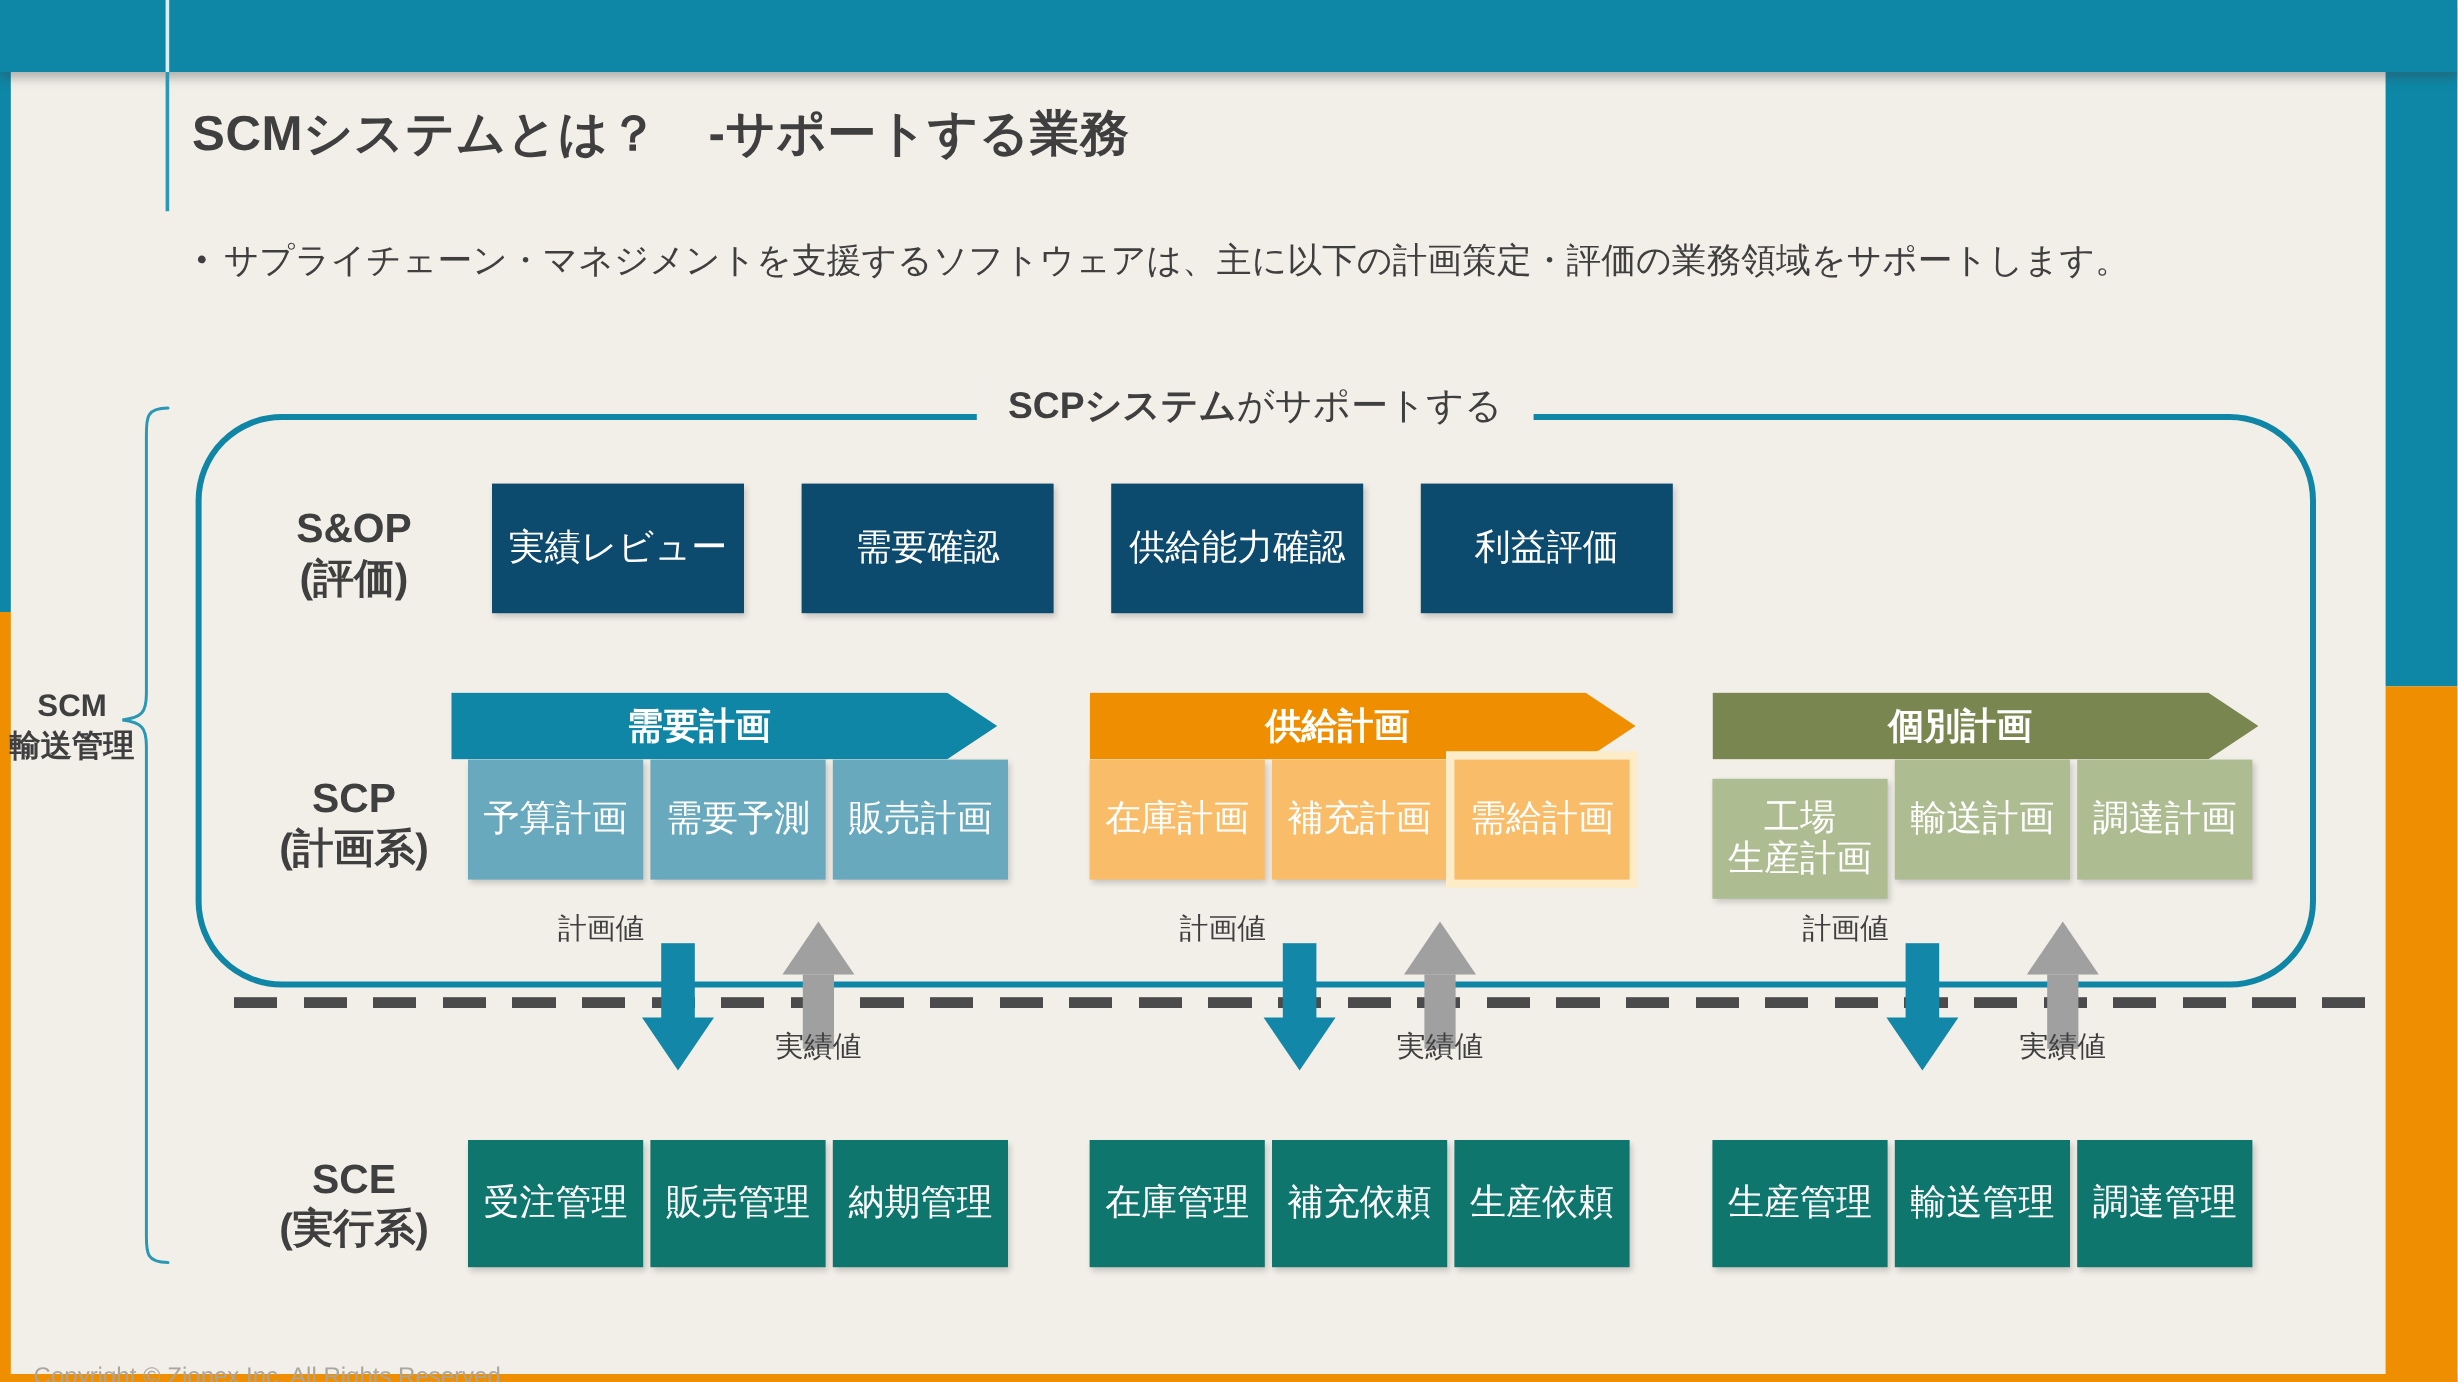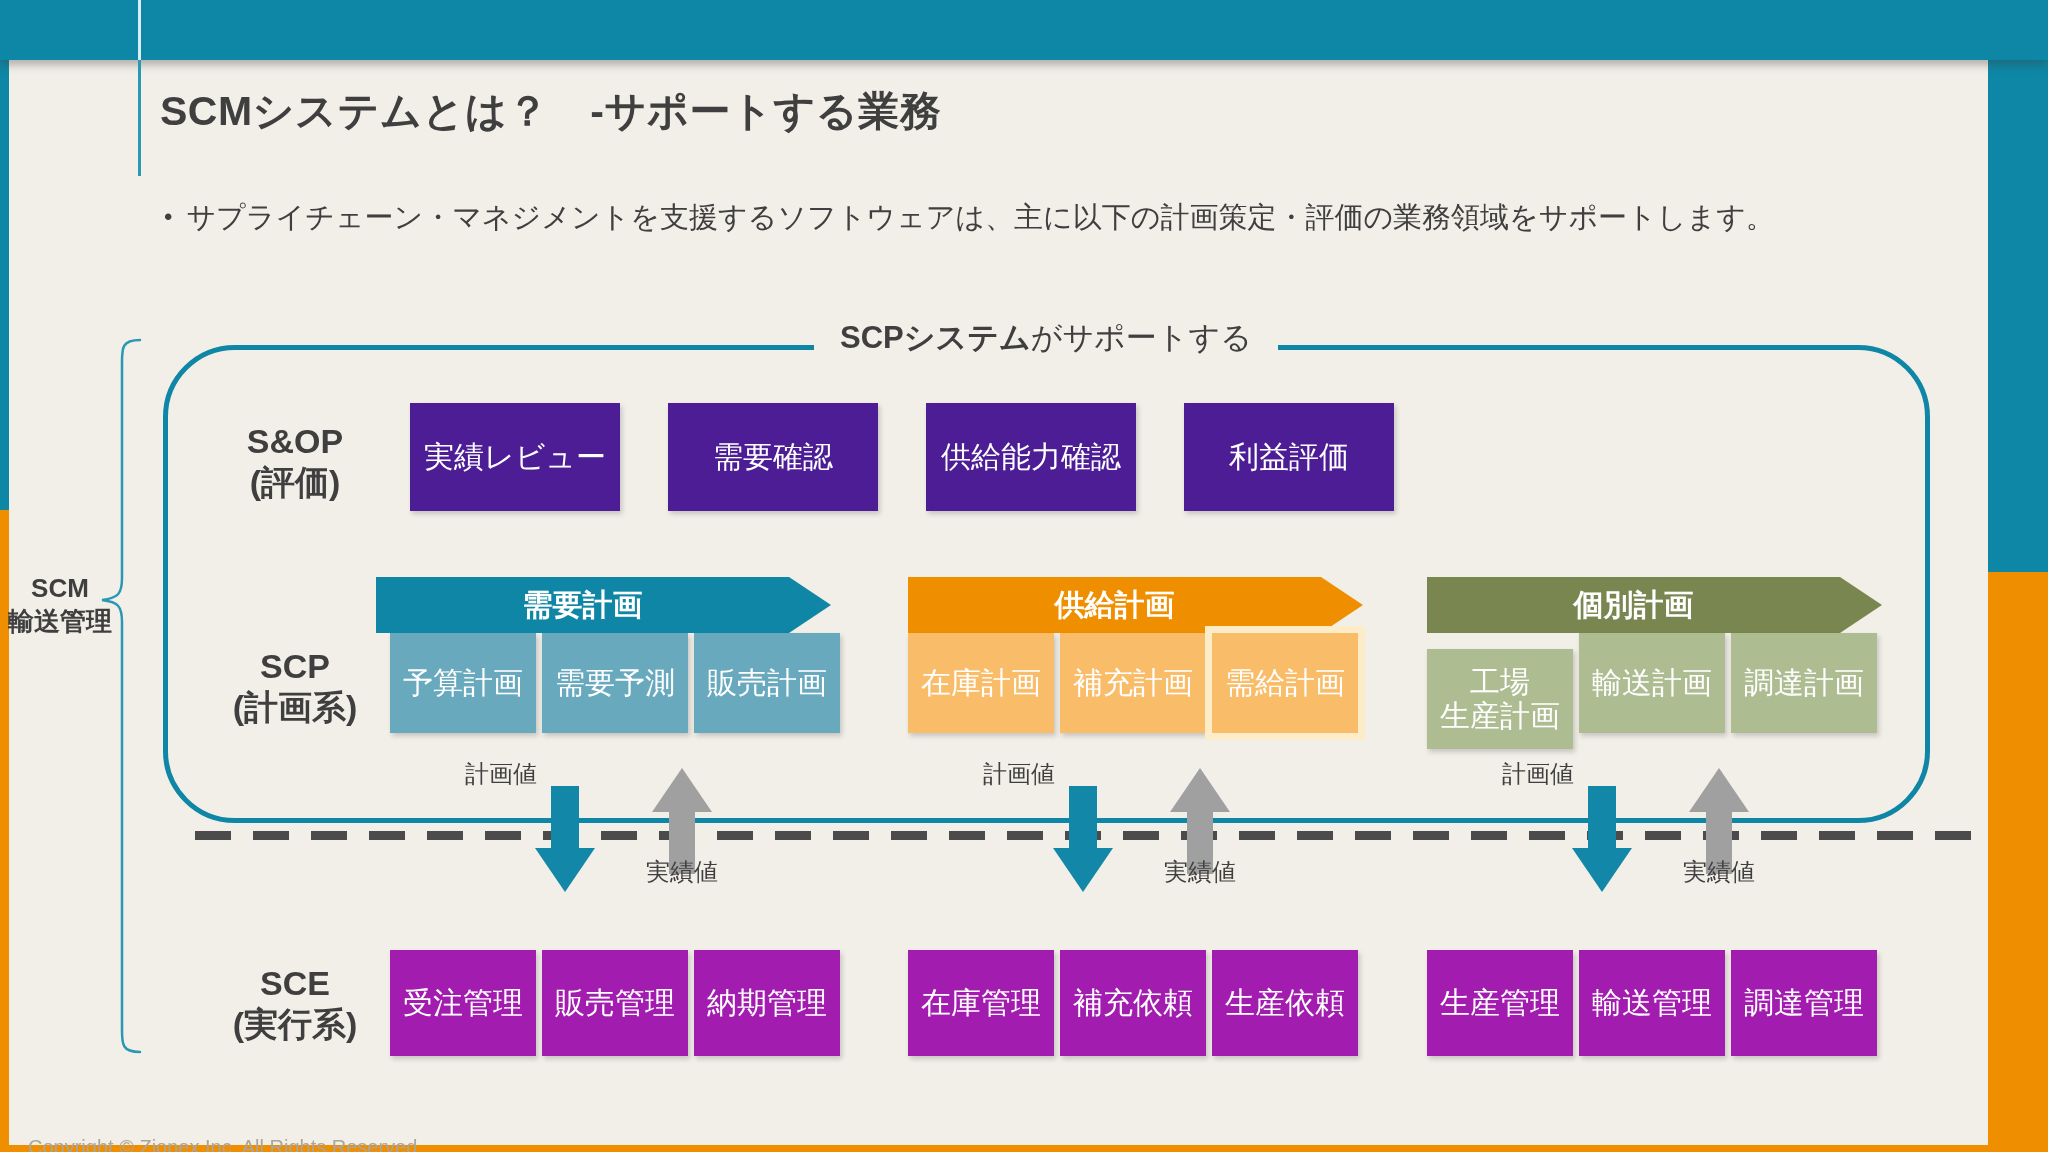--- a/index.html
+++ b/index.html
@@ -24,27 +24,27 @@
   .bullet-row{left:164px;top:198px;font-size:29px;display:flex;gap:14px;align-items:flex-start;}
   .bullet-marker{font-size:24px;line-height:38px;}
   
   .scp-rect{left:163px;top:345px;width:1767px;height:478px;border:5px solid #0f86a5;border-radius:72px;box-sizing:border-box;z-index:1;}
   .scp-chip{left:1046px;top:314px;transform:translateX(-50%);background:#f2efe9;padding:0 26px;height:48px;line-height:48px;font-size:31px;white-space:nowrap;z-index:2;}
   .scp-chip .b{font-weight:800;}
   
   .row-label{width:230px;left:180px;text-align:center;font-weight:800;font-size:34px;line-height:1.22;white-space:pre-line;z-index:2;}
   
   .box{display:flex;align-items:center;justify-content:center;text-align:center;color:#fff;font-size:30px;line-height:1.15;box-shadow:2px 3px 5px rgba(0,0,0,.18);white-space:pre-line;z-index:2;}
-  .sandop-box{top:403px;width:210px;height:108px;background:#4c1d95;text-align:center;}
+  .sandop-box{top:403px;width:210px;height:108px;background:#0c4a6e;text-align:center;}
   .scp-box{top:633px;width:146px;height:100px;}
   .g1{background:#68a9bd;}
   .g2{background:#f9bd69;}
   .g3{background:#aebc92;}
   .hl{box-shadow:0 0 0 7px #fcecc7;}
-  .sce-box{top:950px;width:146px;height:106px;background:#a21caf;}
+  .sce-box{top:950px;width:146px;height:106px;background:#0f766e;}
   
   .banner{top:577px;width:455px;height:56px;display:flex;align-items:center;justify-content:center;color:#fff;font-weight:800;font-size:30px;box-sizing:border-box;padding-right:42px;clip-path:polygon(0 0,calc(100% - 42px) 0,100% 50%,calc(100% - 42px) 100%,0 100%);z-index:2;}
   .bn1{background:#0f86a5;}
   .bn2{background:#ef8f00;}
   .bn3{background:#798650;}
   
   .dashed{left:195px;top:831px;width:1790px;height:9px;background:repeating-linear-gradient(to right,#4b4b4b 0,#4b4b4b 36px,transparent 36px,transparent 58px);z-index:2;}
   
   .flow-label{font-size:24px;width:120px;z-index:4;}
   .plan-label{text-align:right;top:758px;}

